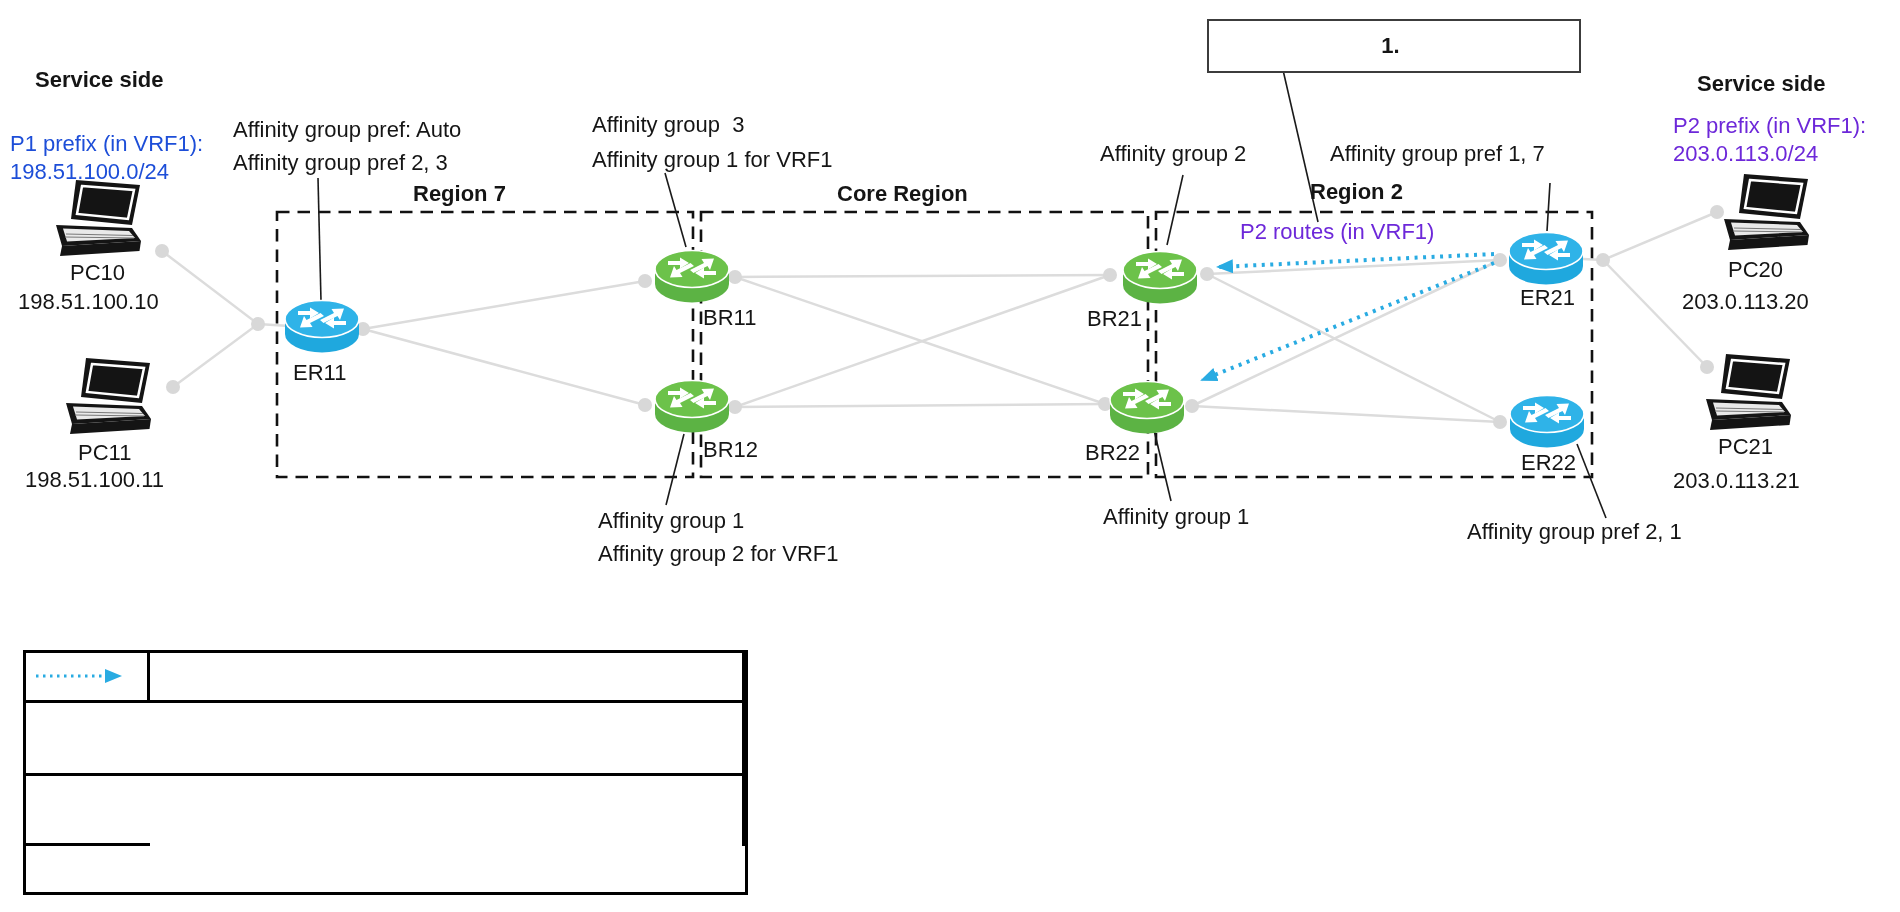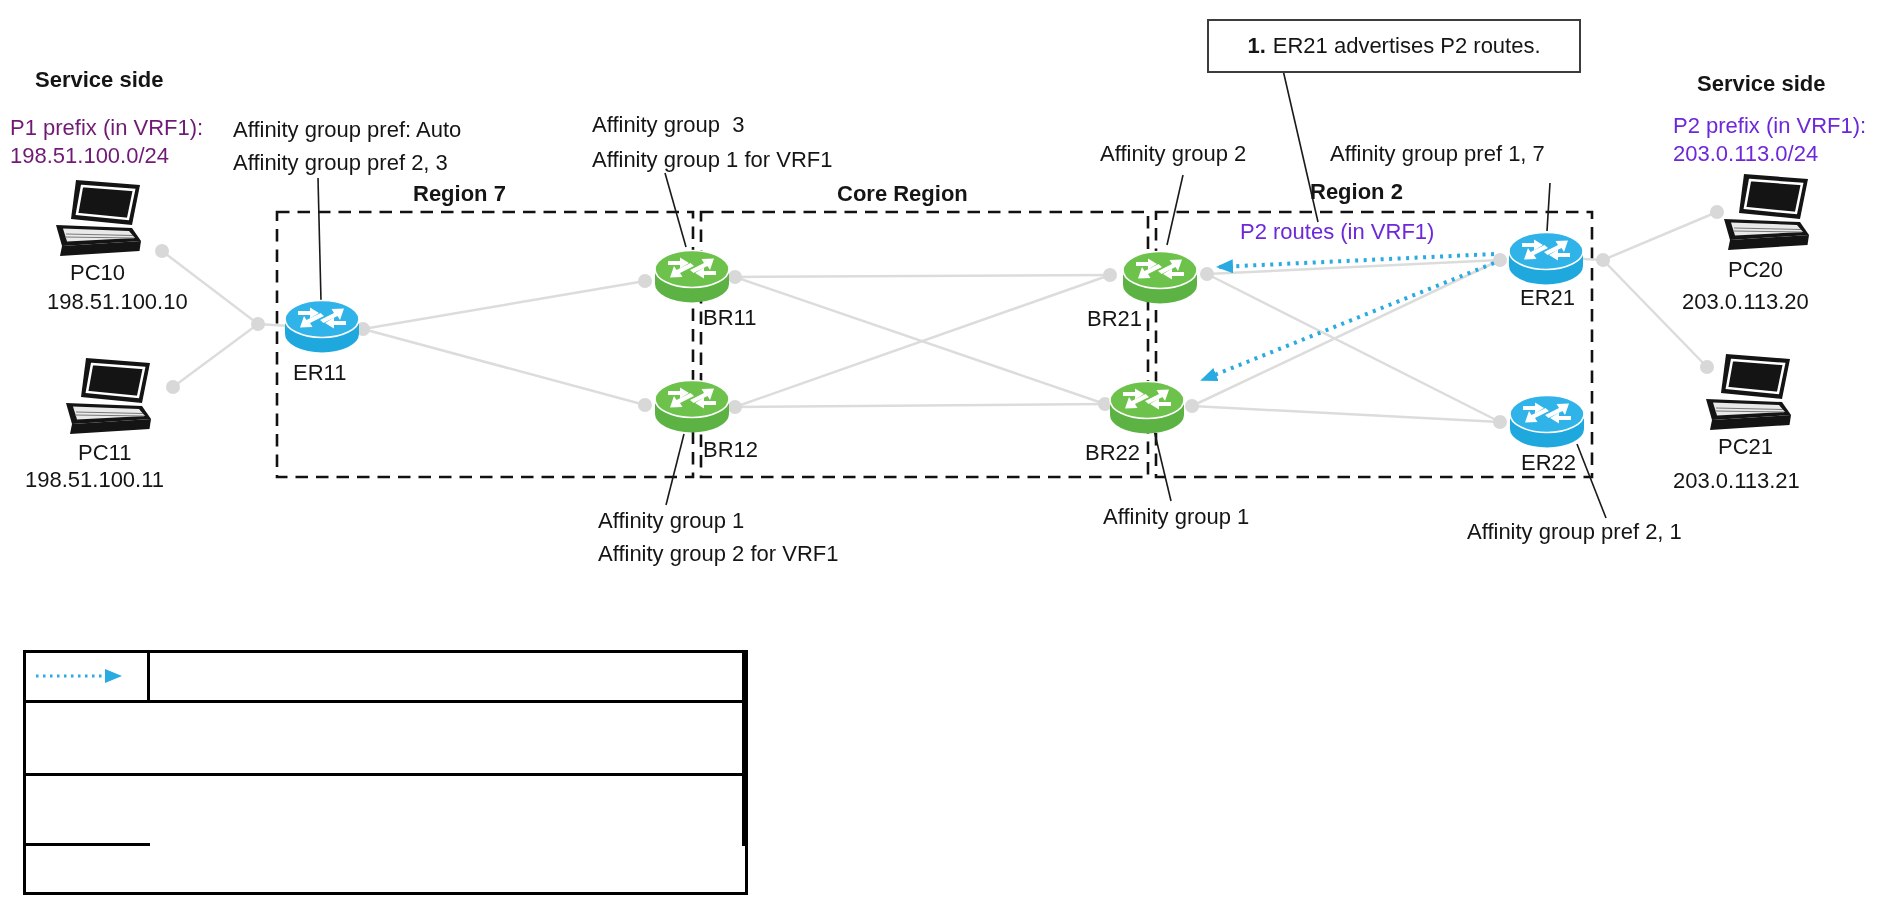--- a/index.html
+++ b/index.html
@@ -1,21 +1,21 @@
 <!DOCTYPE html>
 <html><head>
 <meta charset="utf-8">
 <style>
   html,body{margin:0;padding:0;background:#fff;}
   .stage{position:relative;width:1900px;height:912px;background:#fff;overflow:hidden;
          font-family:"Liberation Sans",sans-serif;color:#151515;}
   .layer{position:absolute;left:0;top:0;}
   .lbl{position:absolute;font-size:22px;line-height:1.25;color:#151515;white-space:pre;}
   .b{font-weight:700;}
-  .green{color:#701a75;}
+  .green{color:#1d4ed8;margin-top:16px;}
   .cyan{color:#6d28d9;}
   .callout{position:absolute;left:1207px;top:19px;width:370px;height:50px;background:#fff;
            border:2.5px solid #3c3c3c;display:flex;align-items:center;justify-content:center;
            font-size:22px;white-space:pre;}
   .callout .co-num{font-weight:700;margin-right:7px;}
   .legend{position:absolute;left:23px;top:650px;width:725px;height:245px;border:3px solid #000;
           box-sizing:border-box;display:grid;grid-template-columns:124px 1fr;
           grid-template-rows:50px 73px 70px 52px;}
   .lg-cell{border-right:3px solid #000;border-bottom:3px solid #000;box-sizing:border-box;
            display:flex;align-items:center;}
@@ -151,37 +151,37 @@
   <div class="lbl" style="left:598px;top:540px;">Affinity group 2 for VRF1</div>
   <div class="lbl" style="left:1103px;top:503px;">Affinity group 1</div>
   <div class="lbl" style="left:1467px;top:518px;">Affinity group pref 2, 1</div>
   <div class="lbl cyan" style="left:1240px;top:218px;">P2 routes (in VRF1)</div>
 
   <div class="lbl b" style="left:413px;top:180px;">Region 7</div>
   <div class="lbl b" style="left:837px;top:180px;">Core Region</div>
   <div class="lbl b" style="left:1310px;top:178px;">Region 2</div>
 
   <div class="lbl" style="left:70px;top:259px;">PC10</div>
-  <div class="lbl" style="left:18px;top:288px;margin-left:29px;">198.51.100.10</div>
+  <div class="lbl" style="left:18px;top:288px;">198.51.100.10</div>
   <div class="lbl" style="left:78px;top:439px;">PC11</div>
   <div class="lbl" style="left:25px;top:466px;">198.51.100.11</div>
   <div class="lbl" style="left:293px;top:359px;">ER11</div>
   <div class="lbl" style="left:703px;top:304px;">BR11</div>
   <div class="lbl" style="left:703px;top:436px;">BR12</div>
   <div class="lbl" style="left:1087px;top:305px;">BR21</div>
   <div class="lbl" style="left:1085px;top:439px;">BR22</div>
   <div class="lbl" style="left:1520px;top:284px;">ER21</div>
   <div class="lbl" style="left:1521px;top:449px;">ER22</div>
   <div class="lbl" style="left:1728px;top:256px;">PC20</div>
   <div class="lbl" style="left:1682px;top:288px;">203.0.113.20</div>
   <div class="lbl" style="left:1718px;top:433px;">PC21</div>
   <div class="lbl" style="left:1673px;top:467px;">203.0.113.21</div>
 
   <div class="callout">
-    <span class="co-num">1.</span><span>ER21 advertises P2 routes.</span>
+    <span class="co-num">1.</span>
   </div>
 
   <div class="legend">
     <div class="lg-cell"></div>
     <div class="lg-cell"></div>
     <div class="lg-cell lg-text"></div>
     <div class="lg-cell"></div>
     <div class="lg-cell lg-text"></div>
     <div class="lg-cell last"></div>
     <div class="lg-cell lg-text last"></div>

